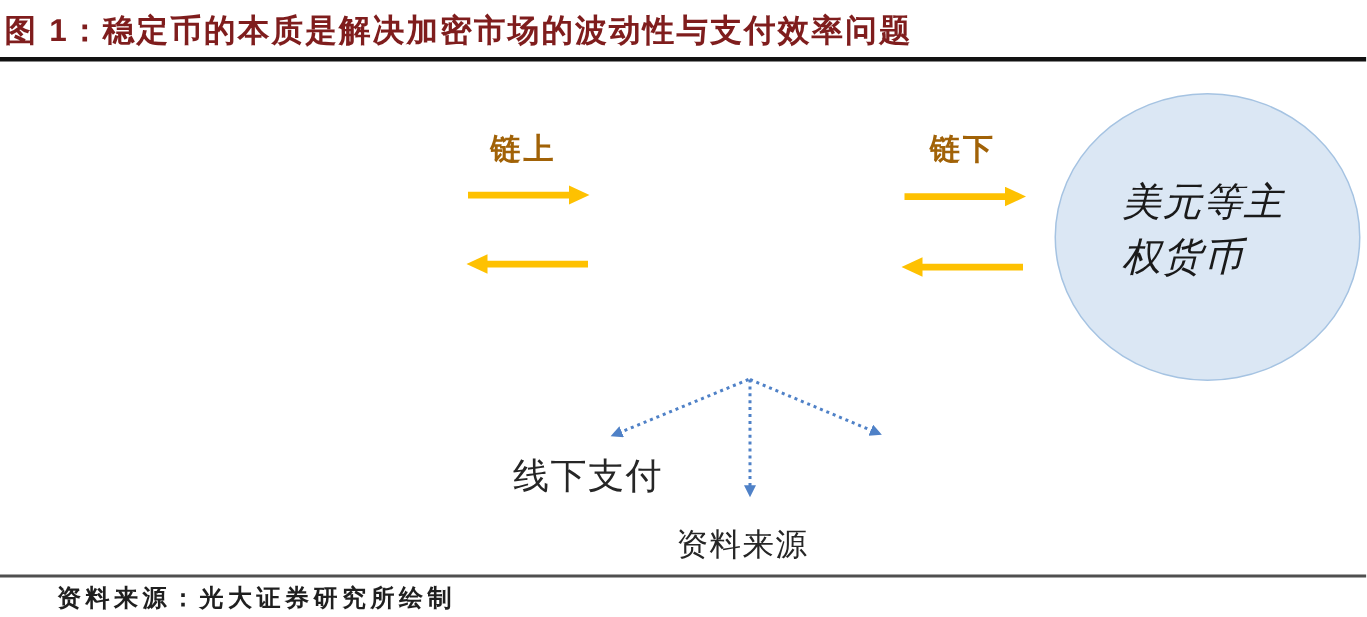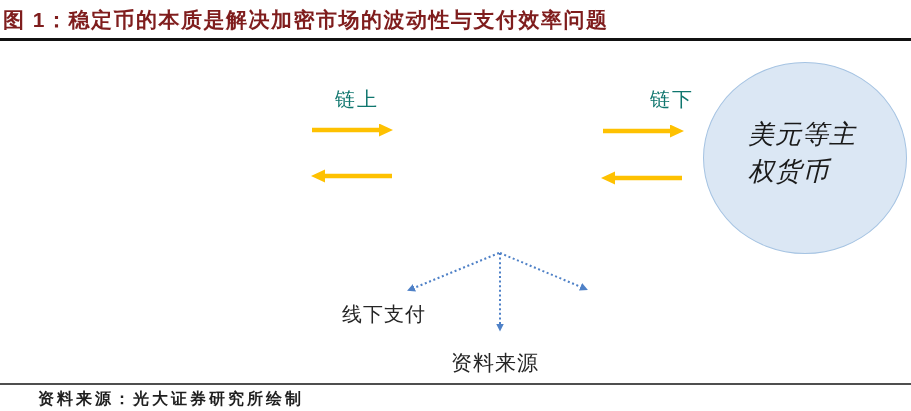--- a/index.html
+++ b/index.html
@@ -44,27 +44,27 @@
   .node-stablecoin{
     left:407px;top:57px;width:192px;height:193px;
     display:flex;align-items:center;justify-content:center;
   }
   .node-stablecoin .node-text{font-size:27px;letter-spacing:2px;}
   .node-fiat{left:703px;top:62px;width:204px;height:192px;}
   .node-fiat .node-text{
     padding:53px 0 0 44px;font-size:26px;line-height:37px;letter-spacing:1px;font-style:italic;
   }
   .arrow-label{
-    position:absolute;width:60px;text-align:right;
-    font-size:20px;font-weight:400;letter-spacing:2px;color:#0f766e;
+    position:absolute;width:60px;text-align:center;
+    font-size:20px;font-weight:700;letter-spacing:2px;color:#a16207;
   }
   .label-onchain{left:319px;top:86px;}
-  .label-offchain{left:612px;top:86px;margin-left:22px;}
+  .label-offchain{left:612px;top:86px;}
   .use-label{
-    position:absolute;font-size:20px;color:#262626;letter-spacing:1px;
+    position:absolute;font-size:24px;color:#262626;letter-spacing:1px;
     white-space:nowrap;
   }
   .label-offline{left:342px;top:301px;}
   .label-trade{left:451px;top:349px;font-size:21px;}
   .label-inflation{left:581px;top:304px;font-size:21px;}
   .arrows-layer{
     position:absolute;left:0;top:0;width:911px;height:411px;
     pointer-events:none;
   }
   .solid-arrow{stroke:var(--solid-arrow,#fec101);stroke-width:4.5;}

